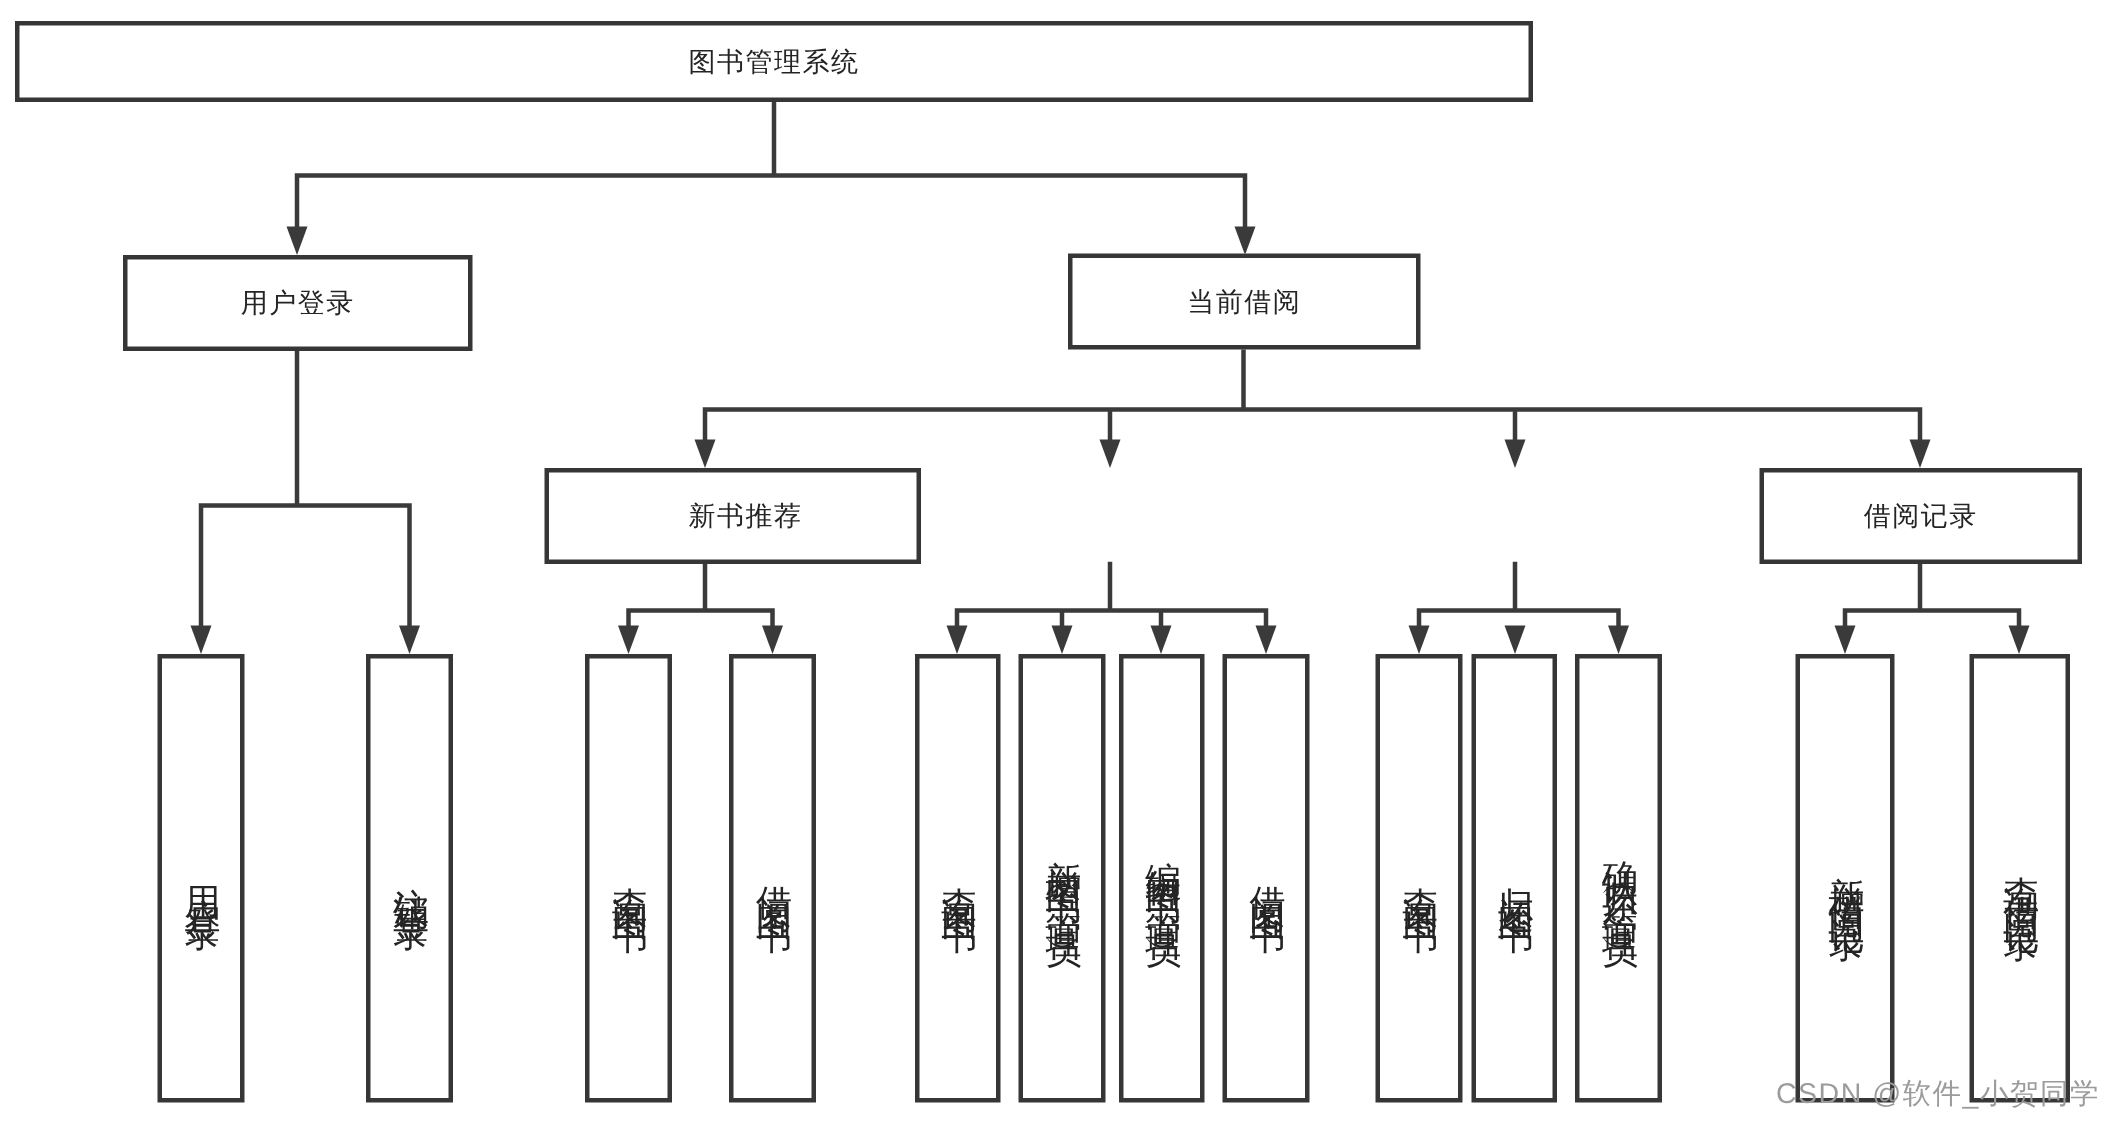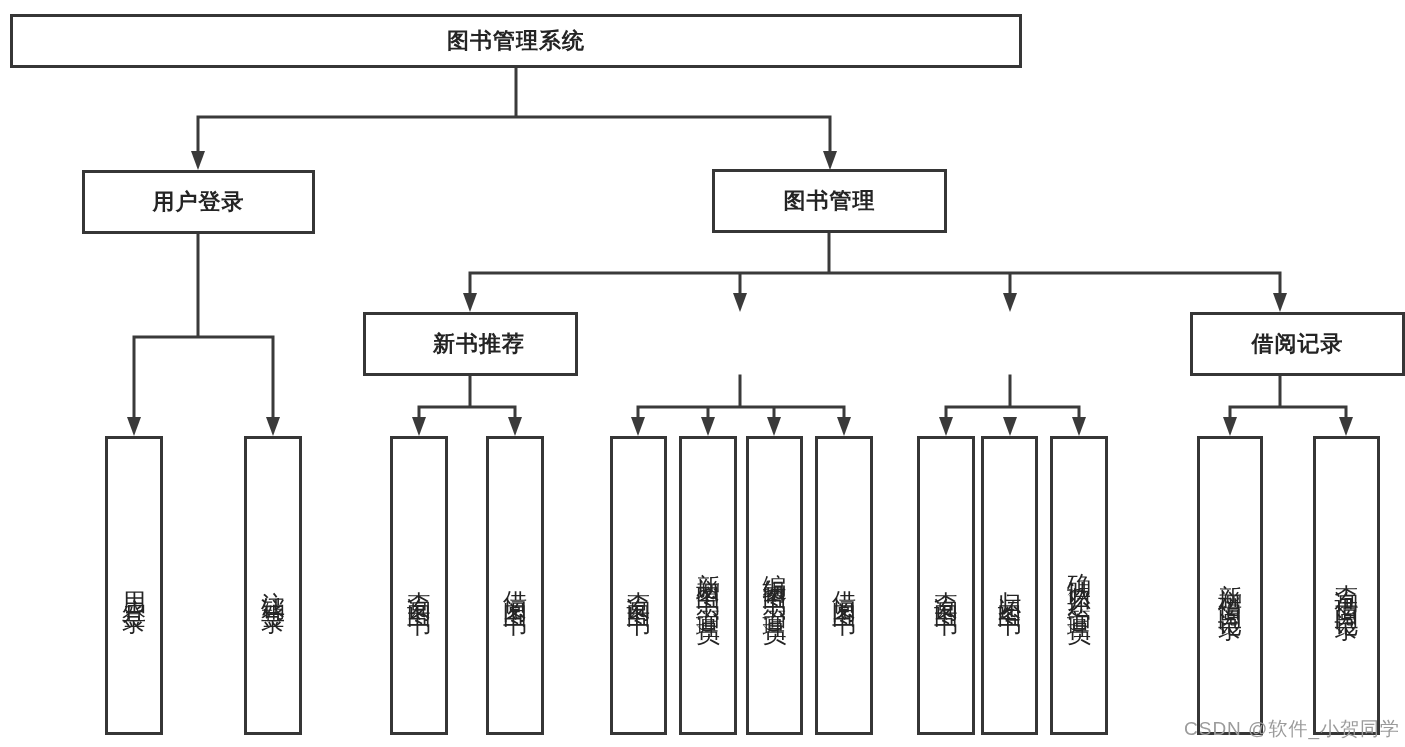--- a/index.html
+++ b/index.html
@@ -6,21 +6,21 @@
   .stage {
     position:relative; width:1405px; height:747px;
     background:#ffffff; overflow:hidden;
     font-family:"Liberation Sans", sans-serif;
   }
   .wires { position:absolute; left:0; top:0; }
   .node {
     position:absolute; box-sizing:border-box;
     border:3px solid #363636; background:#ffffff;
     display:flex; align-items:center; justify-content:center;
-    font-size:22px; color:#242424; letter-spacing:1px; white-space:nowrap;font-weight:bold;
+    font-size:18px; color:#242424; letter-spacing:1px; white-space:nowrap;
   }
   .leaf {
     position:absolute; top:436px; height:299px; box-sizing:border-box;
     border:3px solid #363636; background:#ffffff;
     display:flex; align-items:center; justify-content:center;
   }
   .leaf span {
     writing-mode:vertical-rl; text-orientation:mixed;
     font-size:24px; letter-spacing:7px; line-height:1; color:#242424;
   }
@@ -78,27 +78,27 @@
   </svg>
 
   <div class="node" style="left:10px; top:14px; width:1012px; height:54px;">
     <span>图书管理系统</span>
   </div>
 
   <div class="node" style="left:82px; top:170px; width:233px; height:64px;">
     <span>用户登录</span>
   </div>
   <div class="node" style="left:712px; top:169px; width:235px; height:64px;">
-    <span>图书管理</span>
+    <span>当前借阅</span>
   </div>
 
-  <div class="node" style="left:363px; top:312px; width:215px; height:64px;padding-left:17px;">
+  <div class="node" style="left:363px; top:312px; width:251px; height:64px;padding-left:17px;">
     <span>新书推荐</span>
   </div>
-  <div class="node" style="left:1173px; top:312px; width:215px; height:64px;margin-left:17px;">
+  <div class="node" style="left:1173px; top:312px; width:215px; height:64px;">
     <span>借阅记录</span>
   </div>
 
   <div class="leaf" style="left:105px; width:58px;">
     <span>用户登录</span>
   </div>
   <div class="leaf" style="left:244px; width:58px;">
     <span>注销登录</span>
   </div>
 

